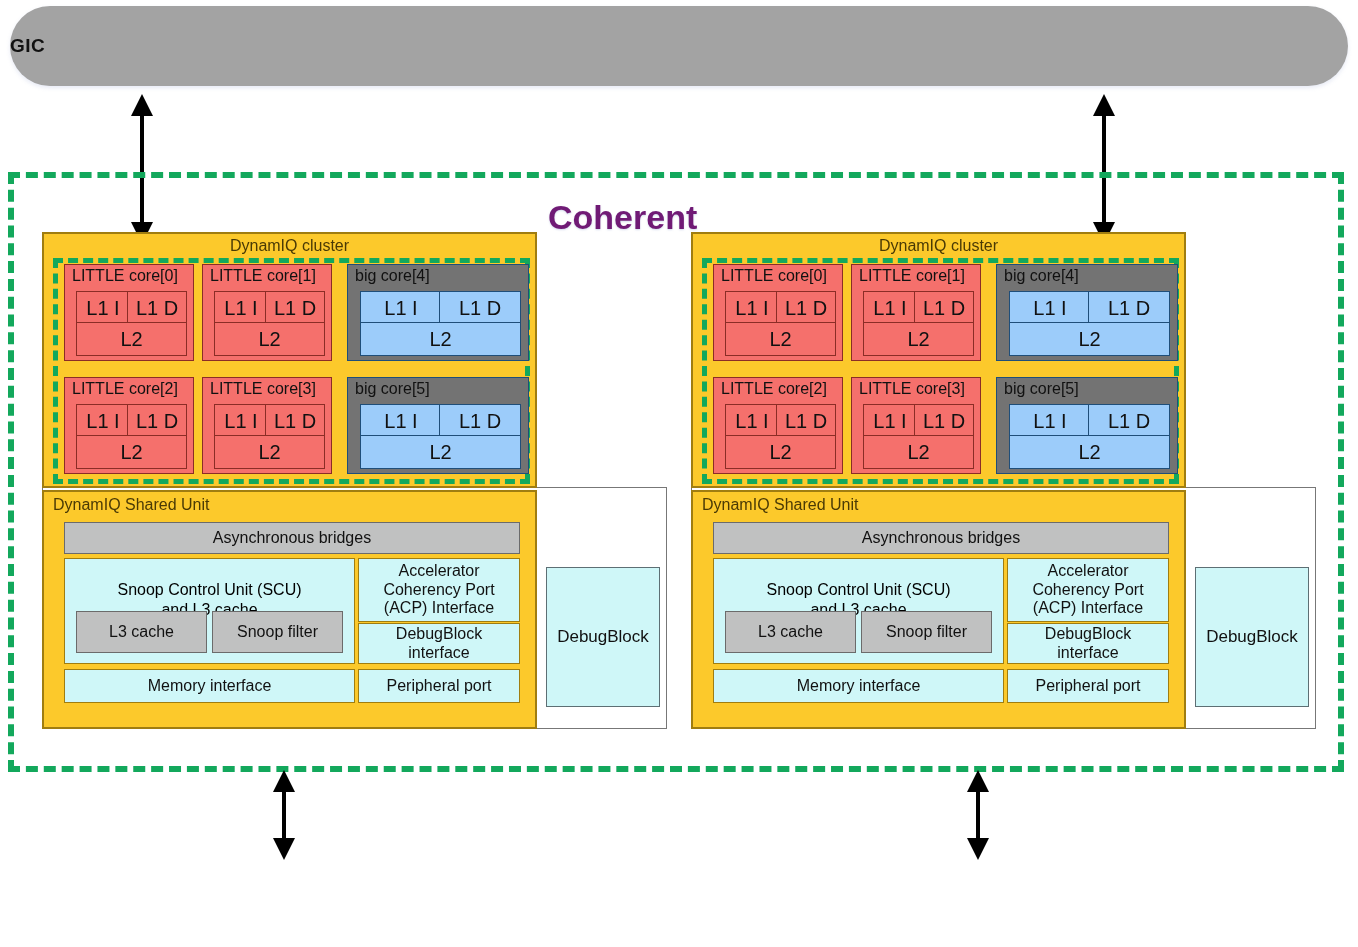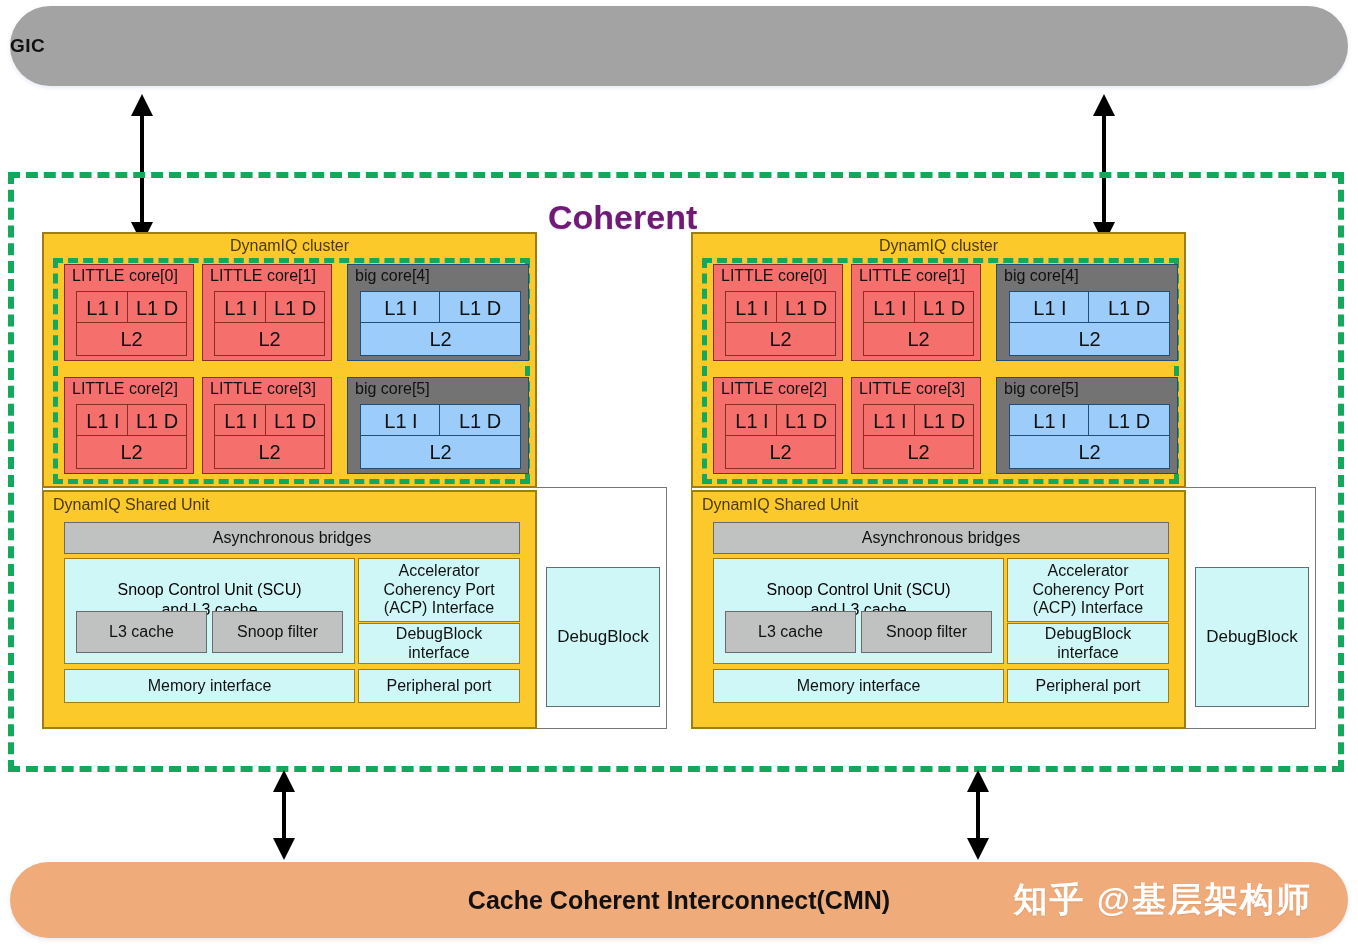--- a/index.html
+++ b/index.html
@@ -347,18 +347,14 @@
     <polygon points="22,0 33,22 11,22" fill="#000"></polygon>
     <polygon points="22,90 11,68 33,68" fill="#000"></polygon>
   </svg>
 
   <svg class="arrow-svg" style="left:956px; top:770px; width:44px; height:90px;" viewBox="0 0 44 90">
     <line x1="22" y1="16" x2="22" y2="74" stroke="#000" stroke-width="4"></line>
     <polygon points="22,0 33,22 11,22" fill="#000"></polygon>
     <polygon points="22,90 11,68 33,68" fill="#000"></polygon>
   </svg>
 
-  <div class="abs cmn-bar">
-    <span>Cache Coherent Interconnect(CMN)</span>
-    <span class="watermark">知乎 @基层架构师</span>
-  </div>
 
 </div>
 
 </body></html>

